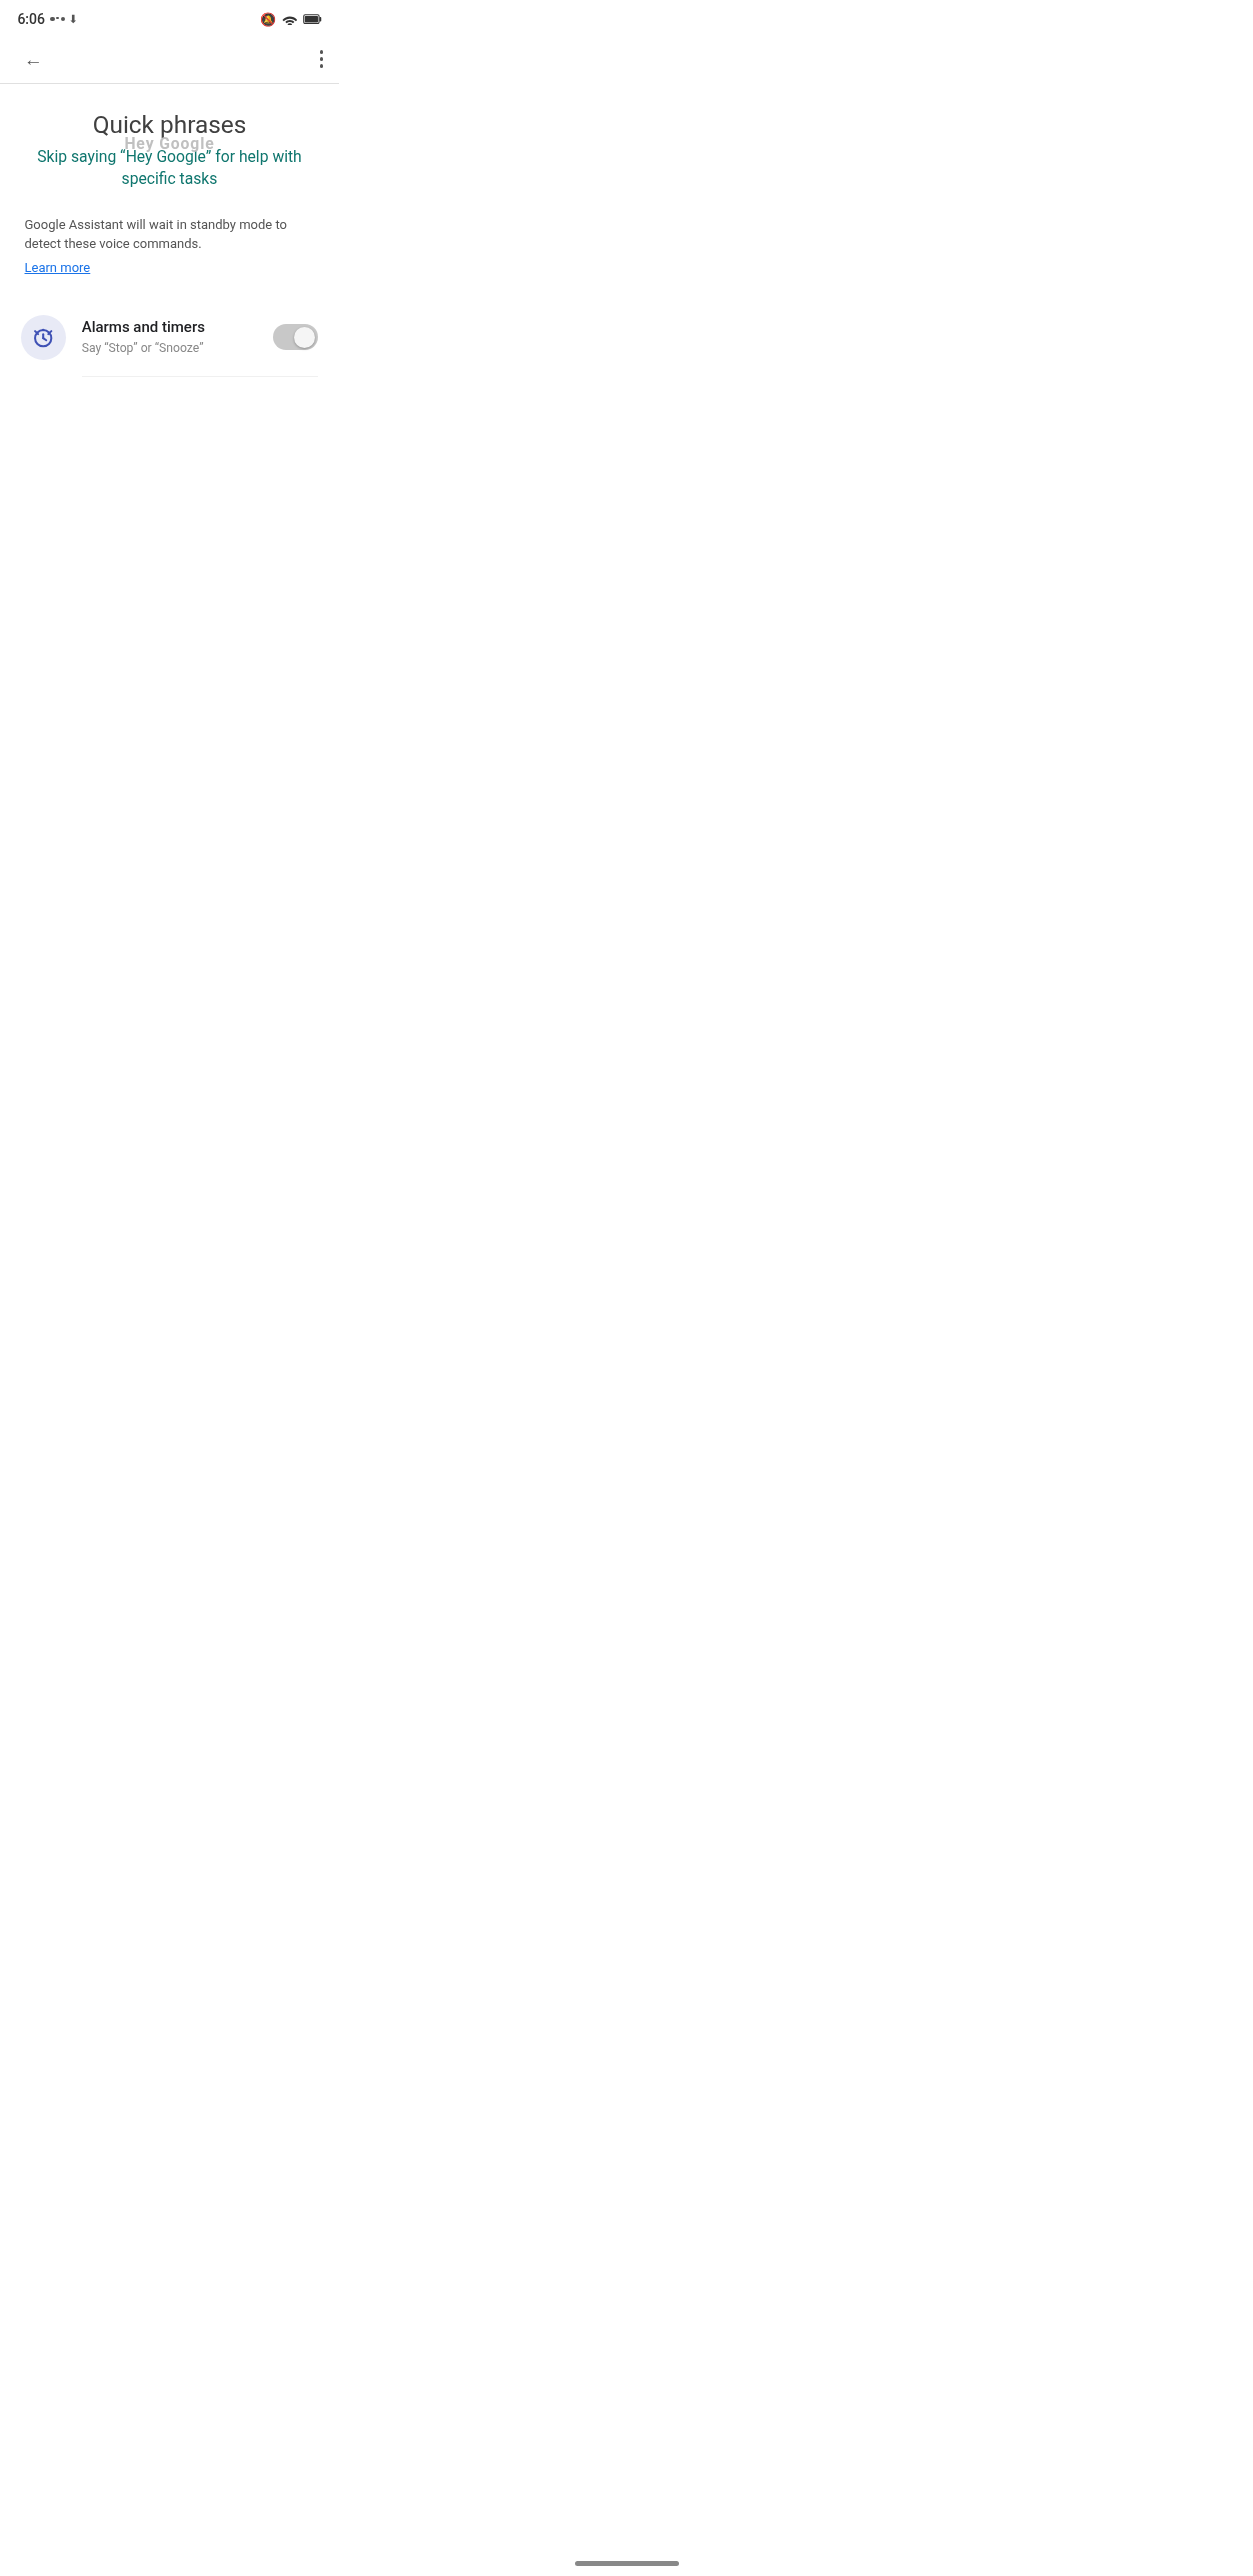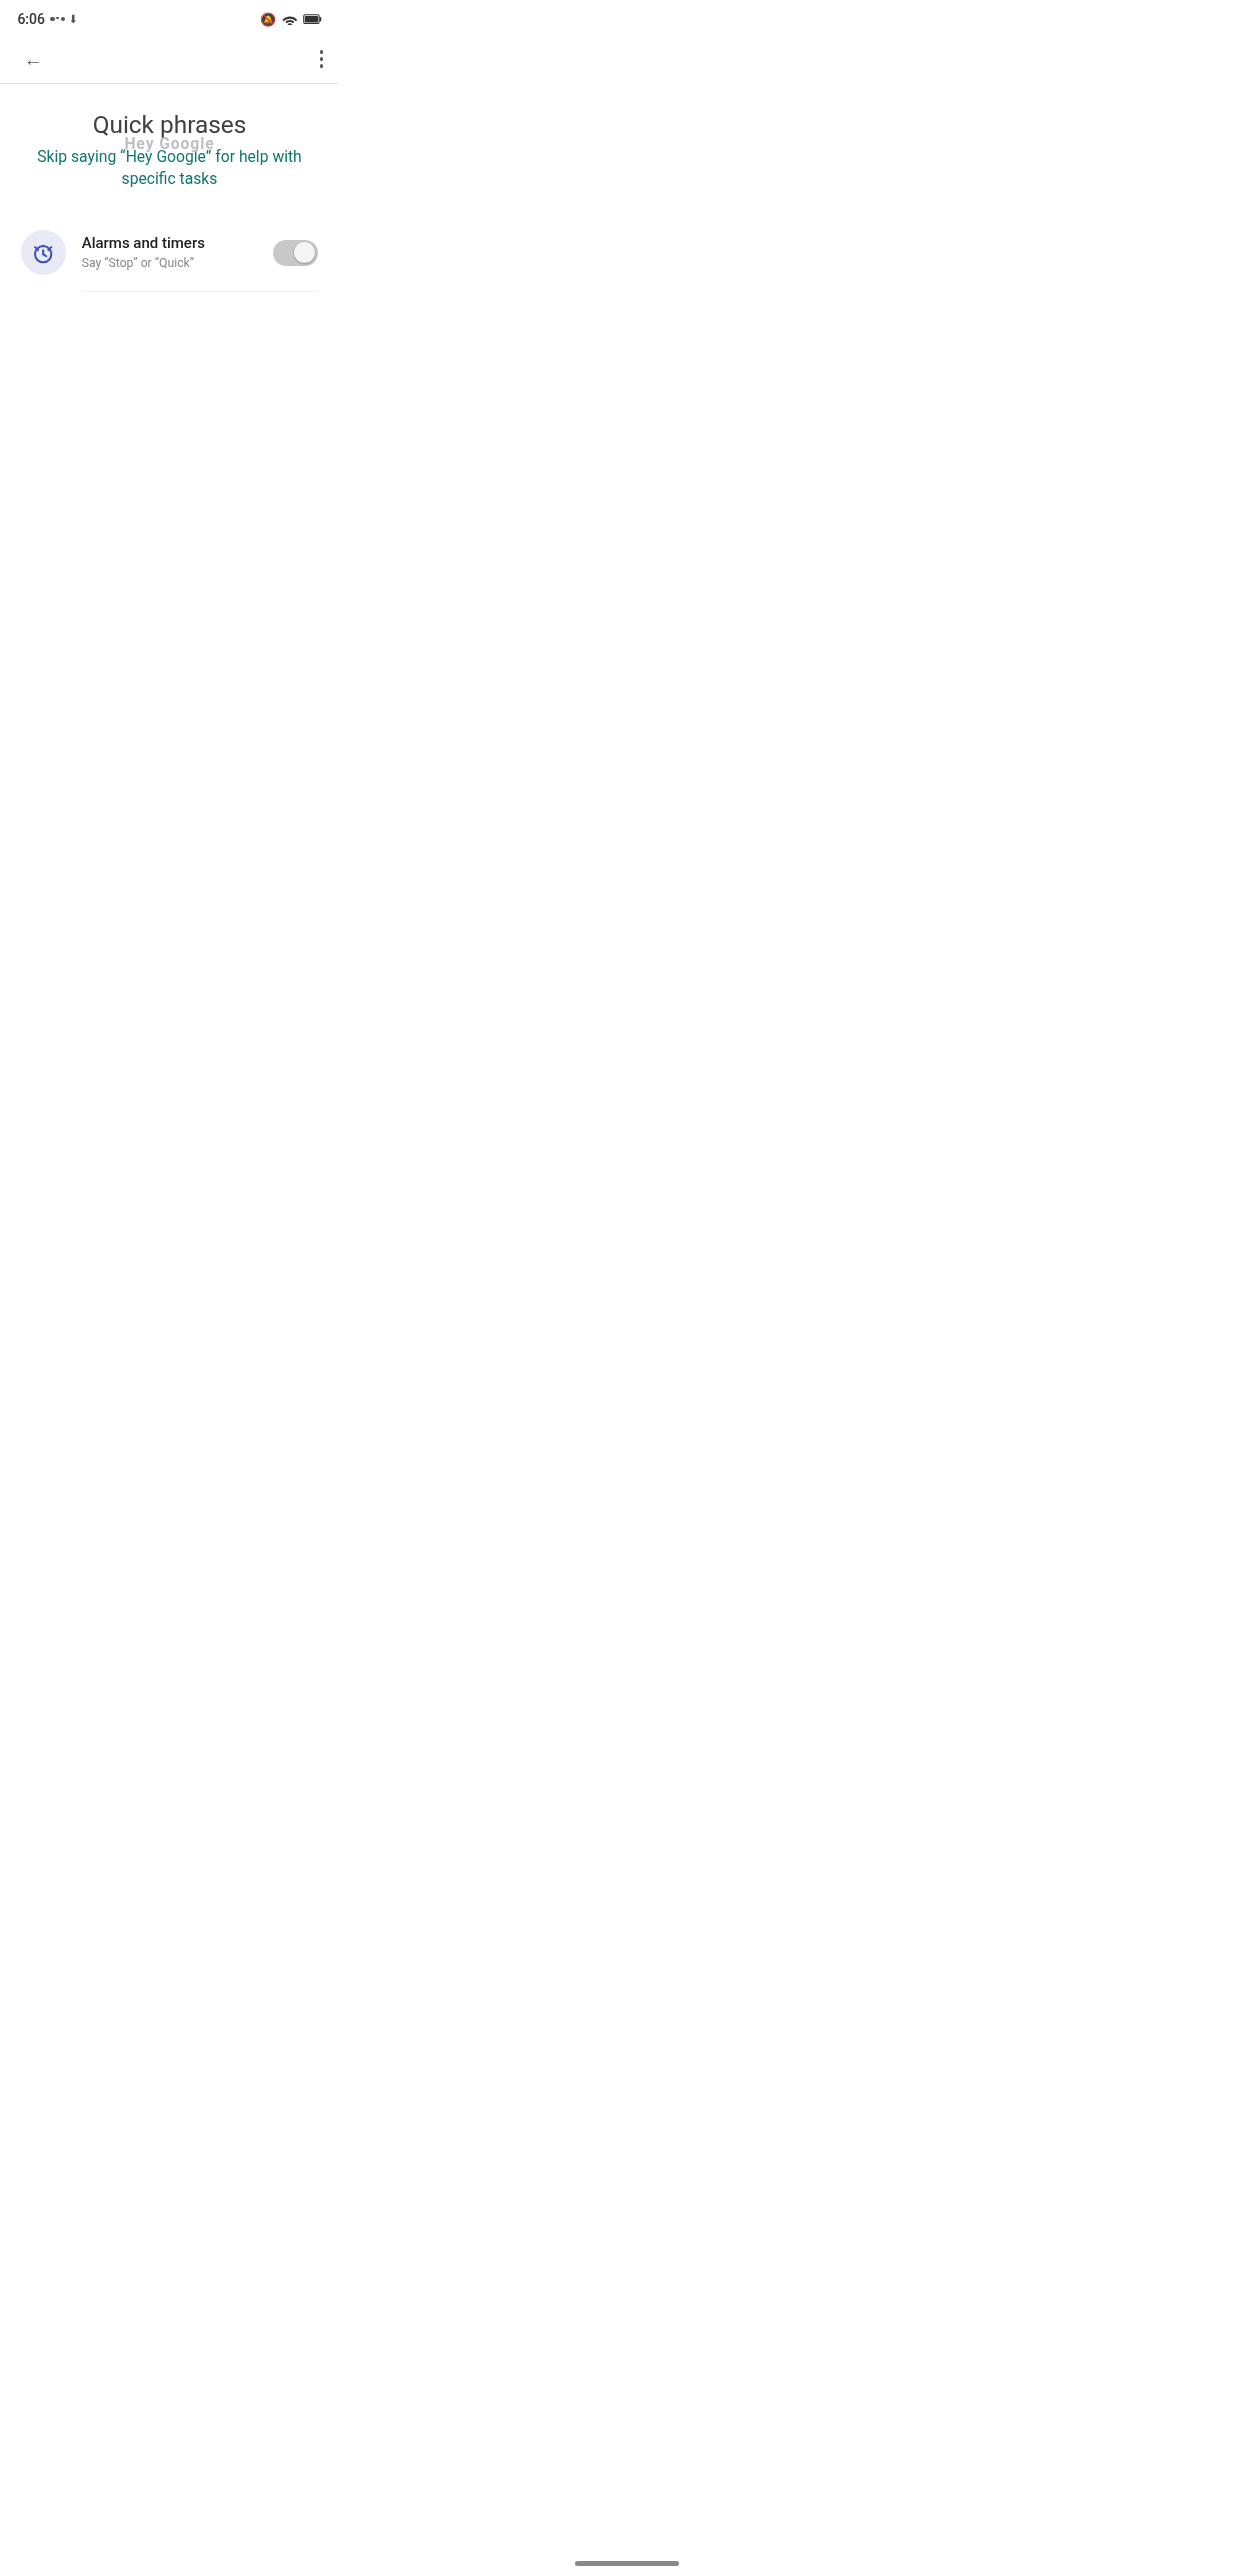--- a/index.html
+++ b/index.html
@@ -321,41 +321,45 @@
 </div>
 
 <div class="page-content">
 
   <div class="title-wrapper">
     <h1 class="page-title">Quick phrases</h1>
     <div class="watermark">Hey Google</div>
     <p class="page-subtitle">Skip saying “Hey Google” for help with specific tasks</p>
   </div>
 
+  <div class="description-section">
+    <p class="description-text">Google Assistant will wait in standby mode to detect these voice commands.</p>
+    <a class="learn-more-link" href="#">Learn more</a>
+  </div>
 
   <div class="settings-list">
 
     <div class="settings-item">
       <div class="settings-item-icon" style="background:#e8eaf6;">
         <svg class="alarm-icon-svg" viewBox="0 0 24 24" fill="none">
 
           <circle cx="12" cy="13" r="8" fill="none" stroke="#3f51b5" stroke-width="2"></circle>
 
           <line x1="12" y1="9" x2="12" y2="13" stroke="#3f51b5" stroke-width="2" stroke-linecap="round"></line>
           <line x1="12" y1="13" x2="15" y2="15" stroke="#3f51b5" stroke-width="2" stroke-linecap="round"></line>
 
           <line x1="4" y1="6" x2="7" y2="9" stroke="#3f51b5" stroke-width="2" stroke-linecap="round"></line>
           <line x1="20" y1="6" x2="17" y2="9" stroke="#3f51b5" stroke-width="2" stroke-linecap="round"></line>
 
           <circle cx="12" cy="5" r="1.2" fill="#3f51b5"></circle>
         </svg>
       </div>
       <div class="settings-item-text">
         <div class="settings-item-title">Alarms and timers</div>
-        <div class="settings-item-subtitle">Say “Stop” or “Quick”</div>
+        <div class="settings-item-subtitle">Say “Stop” or “Snooze”</div>
       </div>
       <div class="toggle-switch">
         <div class="toggle-track">
           <div class="toggle-thumb"></div>
         </div>
       </div>
     </div>
 
     <div class="settings-divider"></div>
 

